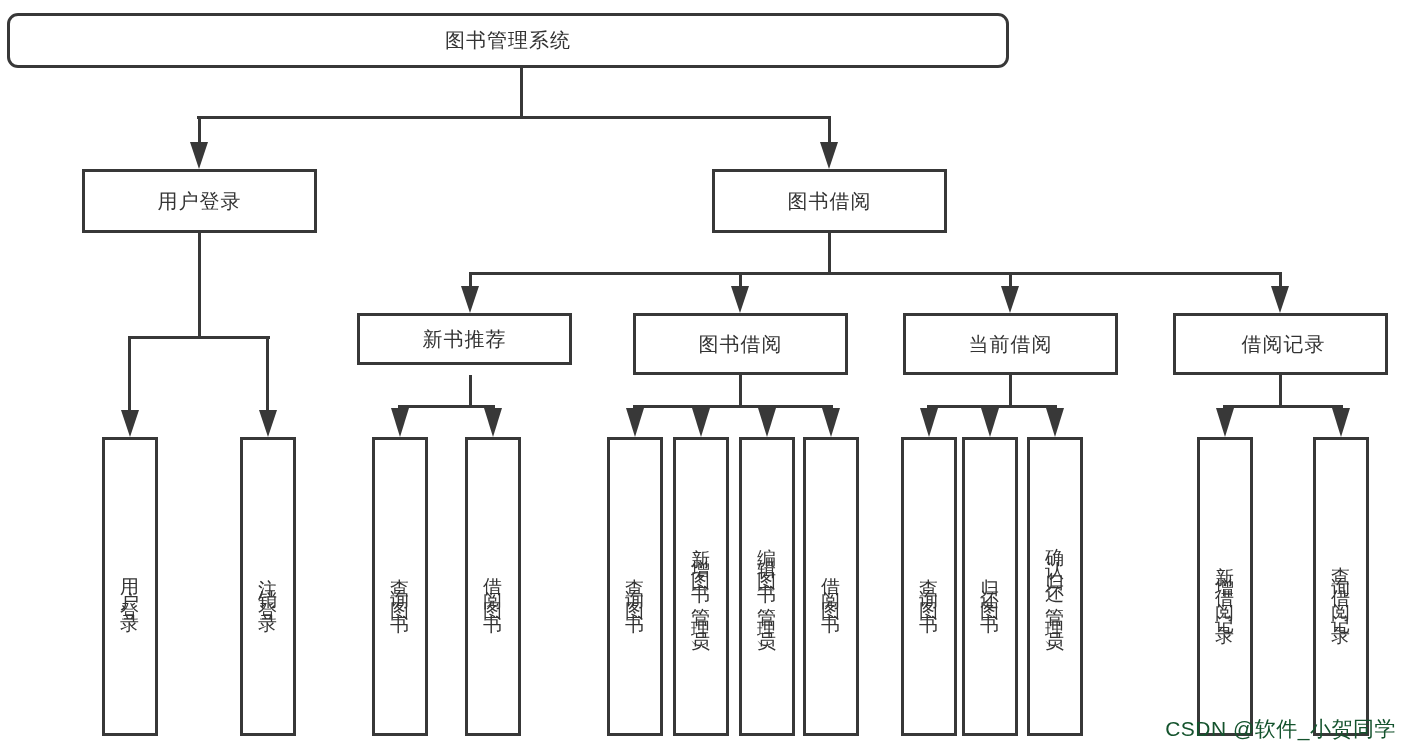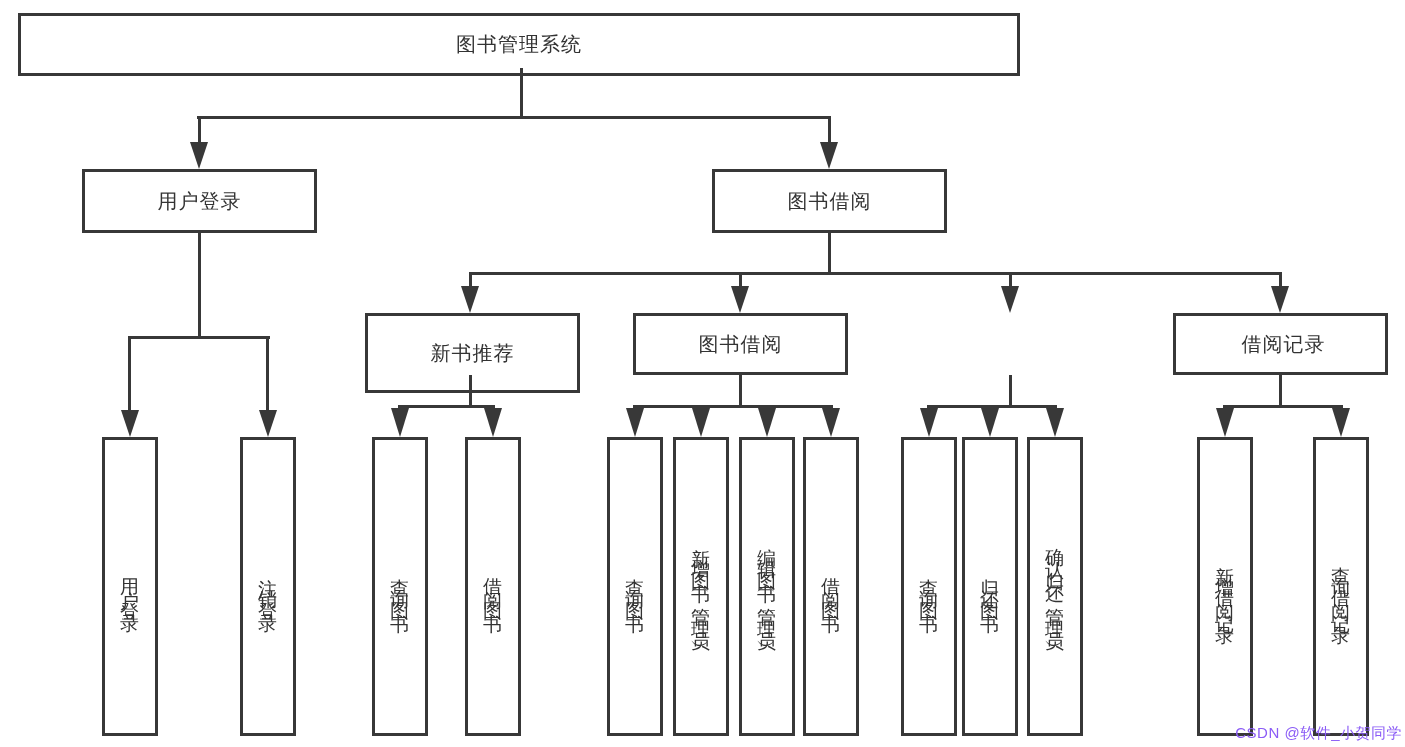--- a/index.html
+++ b/index.html
@@ -27,30 +27,30 @@
   }
   .line { position:absolute; background:#383838; }
   .arrow {
     position:absolute; width:0; height:0;
     border-left:9px solid transparent;
     border-right:9px solid transparent;
     border-top:27px solid #383838;
   }
   .arrow.tall { border-top-width:29px; }
   #watermark {
-    position:absolute; right:3px; bottom:4px;
-    font-size:15px; color:#8b5cf6; letter-spacing:0.5px;
+    position:absolute; right:9px; bottom:4px;
+    font-size:21px; color:#14532d; letter-spacing:0.5px;
   }
 </style>
 </head>
 <body>
 
 <div id="canvas">
 
-  <div class="node" style="left:18px; top:13px; width:1002px; height:63px;">
+  <div class="node" style="left:7px; top:13px; width:1002px; height:55px;border-radius:11px;">
     <span>图书管理系统</span>
   </div>
 
   <div class="line" style="left:520px; top:68px; width:3px; height:50px;"></div>
   <div class="line" style="left:197px; top:116px; width:634px; height:3px;"></div>
   <div class="line" style="left:198px; top:119px; width:3px; height:23px;"></div>
   <div class="line" style="left:828px; top:119px; width:3px; height:23px;"></div>
   <div class="arrow" style="left:190px; top:142px;"></div>
   <div class="arrow" style="left:820px; top:142px;"></div>
 
@@ -72,25 +72,28 @@
   <div class="line" style="left:469px; top:272px; width:813px; height:3px;"></div>
   <div class="line" style="left:469px; top:275px; width:3px; height:11px;"></div>
   <div class="line" style="left:739px; top:275px; width:3px; height:11px;"></div>
   <div class="line" style="left:1009px; top:275px; width:3px; height:11px;"></div>
   <div class="line" style="left:1279px; top:275px; width:3px; height:11px;"></div>
   <div class="arrow" style="left:461px; top:286px;"></div>
   <div class="arrow" style="left:731px; top:286px;"></div>
   <div class="arrow" style="left:1001px; top:286px;"></div>
   <div class="arrow" style="left:1271px; top:286px;"></div>
 
-  <div class="node" style="left:365px; top:313px; width:215px; height:80px;">
+  <div class="node" style="left:357px; top:313px; width:215px; height:52px;">
     <span>新书推荐</span>
   </div>
   <div class="node" style="left:633px; top:313px; width:215px; height:62px;text-align:right;">
     <span>图书借阅</span>
+  </div>
+  <div class="node" style="left:903px; top:313px; width:215px; height:62px;">
+    <span>当前借阅</span>
   </div>
   <div class="node" style="left:1173px; top:313px; width:215px; height:62px;padding-left:6px;">
     <span>借阅记录</span>
   </div>
 
   <div class="line" style="left:469px; top:375px; width:3px; height:33px;"></div>
   <div class="line" style="left:398px; top:405px; width:97px; height:3px;"></div>
   <div class="arrow tall" style="left:391px; top:408px;"></div>
   <div class="arrow tall" style="left:484px; top:408px;"></div>
 

